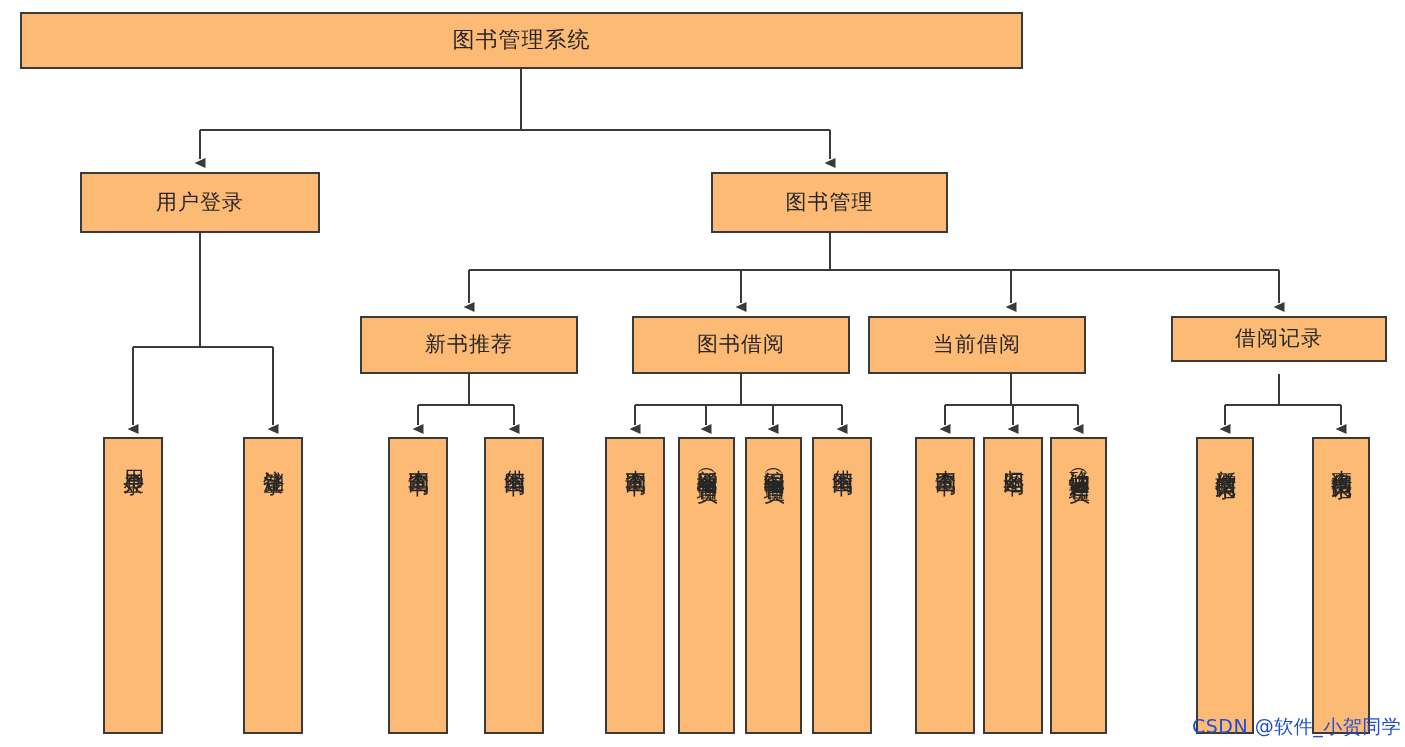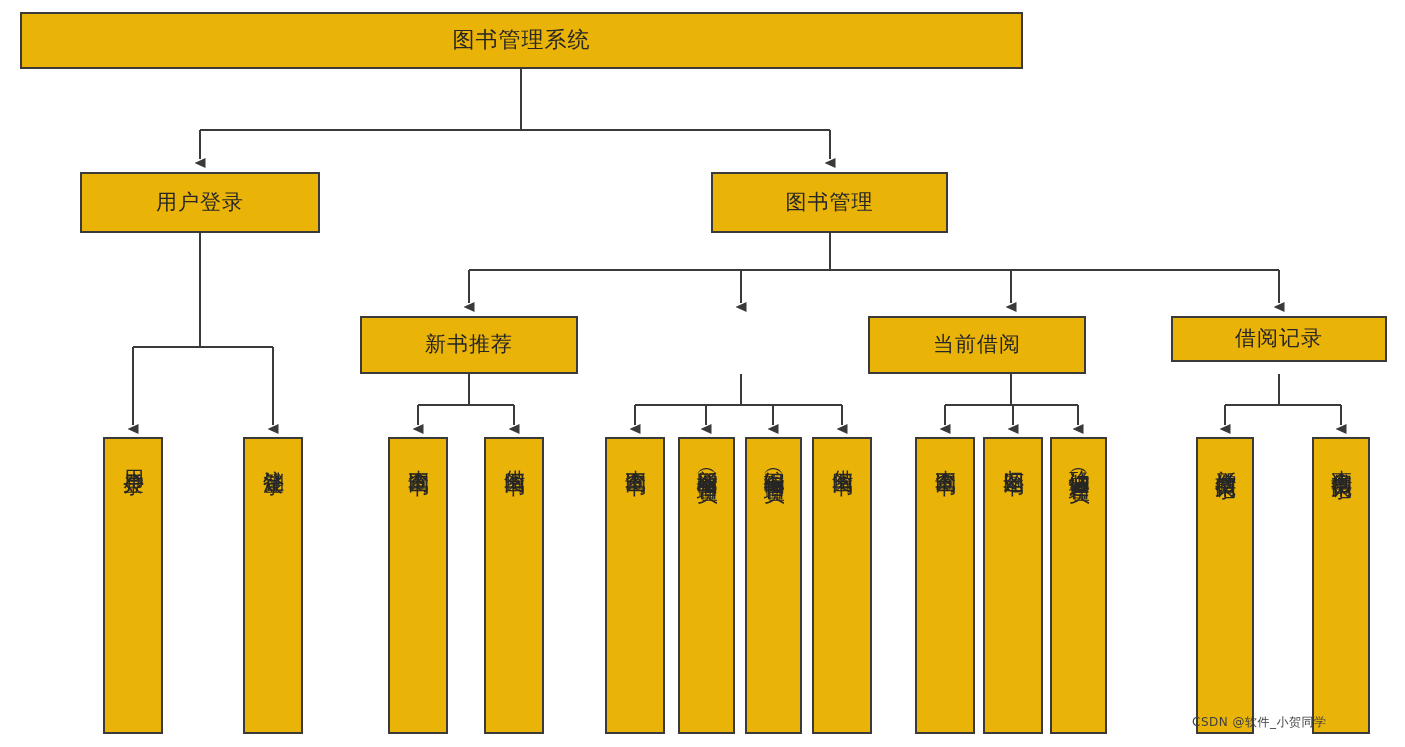--- a/index.html
+++ b/index.html
@@ -21,21 +21,21 @@
   #wires {
     position: absolute;
     left: 0;
     top: 0;
     width: 1405px;
     height: 747px;
   }
   .node {
     position: absolute;
     box-sizing: border-box;
-    background: #eab308;
+    background: #fdba74;
     border: 2.5px solid #3a3a3a;
     display: flex;
     align-items: center;
     justify-content: center;
     color: #262626;
   }
   .node .label {
     font-size: 21px;
     line-height: 1.12;
     letter-spacing: 1px;
@@ -51,22 +51,22 @@
     text-orientation: upright;
     font-size: 21px;
     line-height: 1.22;
     letter-spacing: 2px;
   }
   .node.root .label { font-size: 22px; }
   .watermark {
     position: absolute;
     left: 1192px;
     top: 714px;
-    font-size: 12px;
-    color: #404040;
+    font-size: 19px;
+    color: #1d4ed8;
     letter-spacing: 0.5px;
     white-space: nowrap;
     pointer-events: none;
   }
 </style>
 </head>
 <body>
 
 <div id="canvas">
 
@@ -128,20 +128,23 @@
   <div class="node" style="left: 80px; top: 172px; width: 240px; height: 61px;">
     <span class="label">用户登录</span>
   </div>
   <div class="node" style="left: 360px; top: 316px; width: 218px; height: 58px;">
     <span class="label">新书推荐</span>
   </div>
 
   <div class="node" style="left: 711px; top: 172px; width: 237px; height: 61px;">
     <span class="label">图书管理</span>
   </div>
+  <div class="node" style="left: 632px; top: 316px; width: 218px; height: 58px;">
+    <span class="label">图书借阅</span>
+  </div>
   <div class="node" style="left: 868px; top: 316px; width: 218px; height: 58px;">
     <span class="label">当前借阅</span>
   </div>
   <div class="node" style="left: 1171px; top: 316px; width: 216px; height: 46px;">
     <span class="label">借阅记录</span>
   </div>
 
   <div class="node leaf" style="left: 103px; top: 437px; width: 60px; height: 297px;">
     <span class="label">用户登录</span>
   </div>

